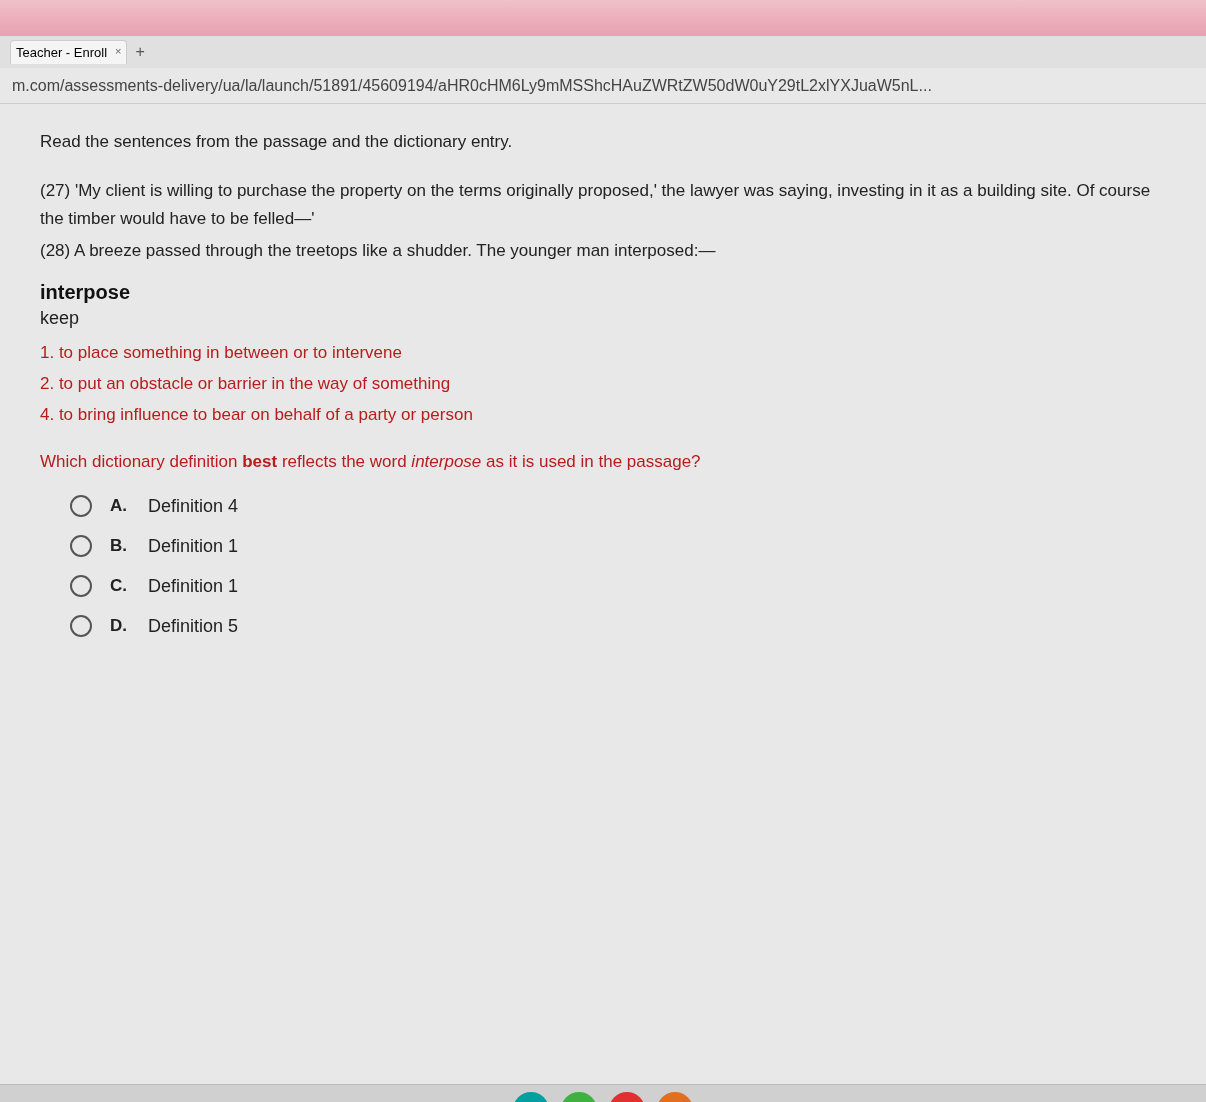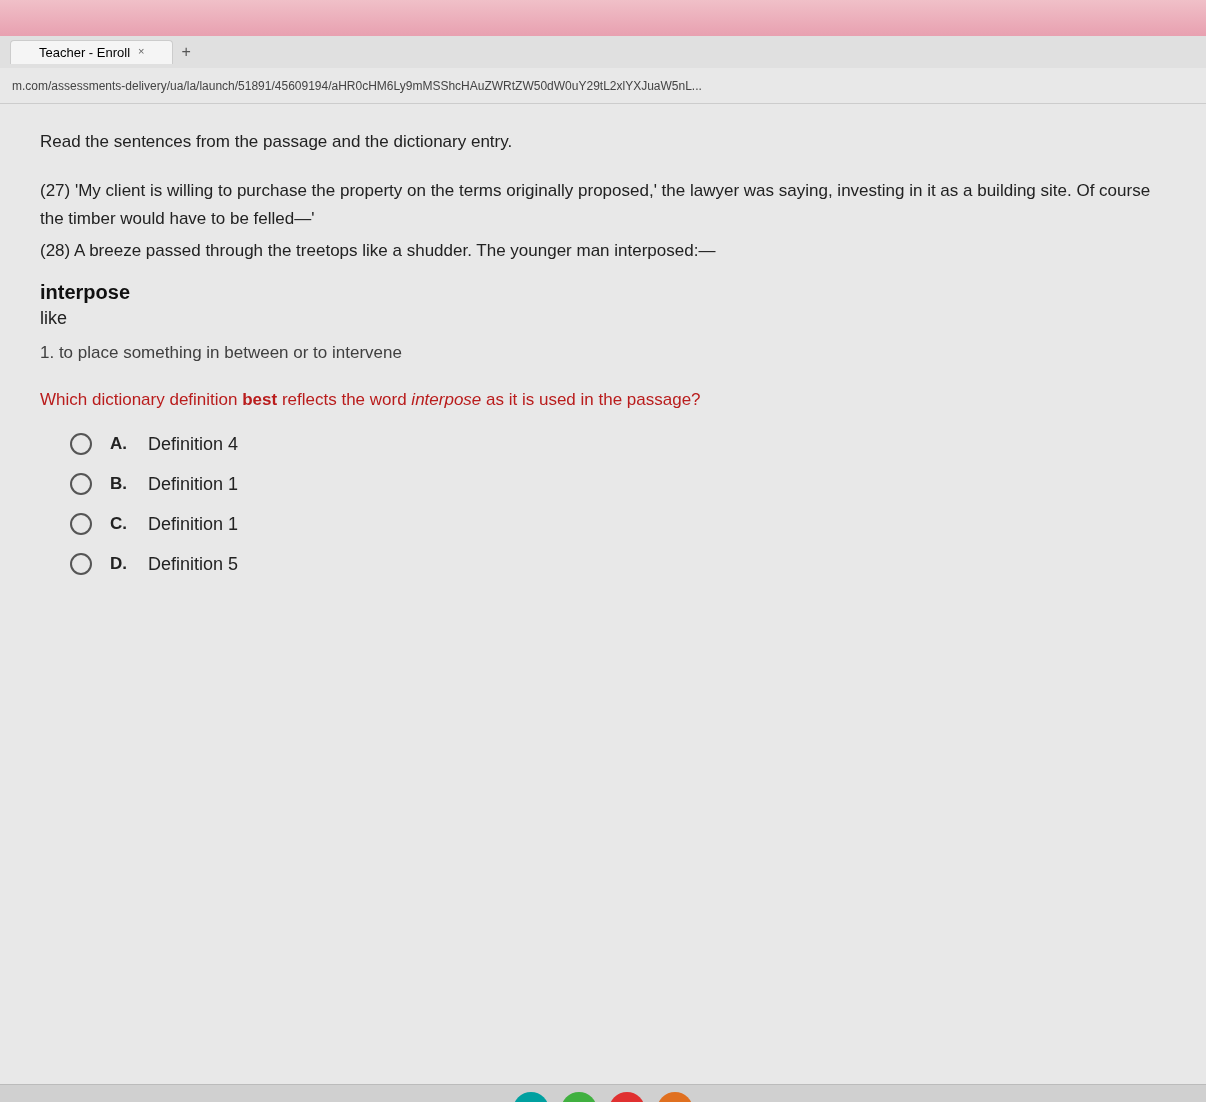--- a/index.html
+++ b/index.html
@@ -30,21 +30,21 @@
       height: 32px;
       display: flex;
       align-items: center;
       padding: 0 10px;
     }
 
     .tab {
       background: #f5f5f5;
       border: 1px solid #ccc;
       border-bottom: none;
-      padding: 4px 28px;
+      padding: 4px 5px;
       font-size: 13px;
       border-radius: 4px 4px 0 0;
       display: flex;
       align-items: flex-start;
       gap: 8px;
     }
 
     .tab-close {
       font-size: 11px;
       color: #666;
@@ -65,21 +65,21 @@
       height: 36px;
       display: flex;
       align-items: center;
       padding: 0 12px;
       font-size: 12px;
       color: #333;
       border-bottom: 1px solid #ccc;
     }
 
     .address-text {
-      font-size: 12px;
+      font-size: 16px;
       color: #444;
       overflow: hidden;
       white-space: nowrap;
     }
 
     .content-area {
       background-color: #e8e8e8;
       padding: 24px 40px 40px 40px;
       min-height: 980px;
     }
@@ -115,21 +115,21 @@
     }
 
     .dict-pos {
       font-size: 18px;
       color: #222;
       margin-bottom: 10px;
     }
 
     .dict-definition {
       font-size: 17px;
-      color: #404040;
+      color: #b91c1c;
       line-height: 1.7;
       margin-bottom: 2px;
     }
 
     .question-text {
       font-size: 17px;
       color: #b91c1c;
       line-height: 1.6;
       margin-top: 18px;
       margin-bottom: 20px;
@@ -238,22 +238,24 @@
 
   <p class="instruction-text">Read the sentences from the passage and the dictionary entry.</p>
 
   <div class="passage-block">
     <p class="passage-sentence">(27) 'My client is willing to purchase the property on the terms originally proposed,' the lawyer was saying, investing in it as a building site. Of course the timber would have to be felled—'</p>
     <p class="passage-sentence">(28) A breeze passed through the treetops like a shudder. The younger man interposed:—</p>
   </div>
 
   <div class="dictionary-entry">
     <div class="dict-word">interpose</div>
-    <div class="dict-pos">like</div>
+    <div class="dict-pos">keep</div>
     <div class="dict-definition">1. to place something in between or to intervene</div>
+    <div class="dict-definition">2. to put an obstacle or barrier in the way of something</div>
+    <div class="dict-definition">4. to bring influence to bear on behalf of a party or person</div>
   </div>
 
   <div class="question-text">
     Which dictionary definition <strong>best</strong> reflects the word <em>interpose</em> as it is used in the passage?
   </div>
 
   <div class="answer-options">
 
     <div class="answer-option">
       <span class="radio-circle"></span>

